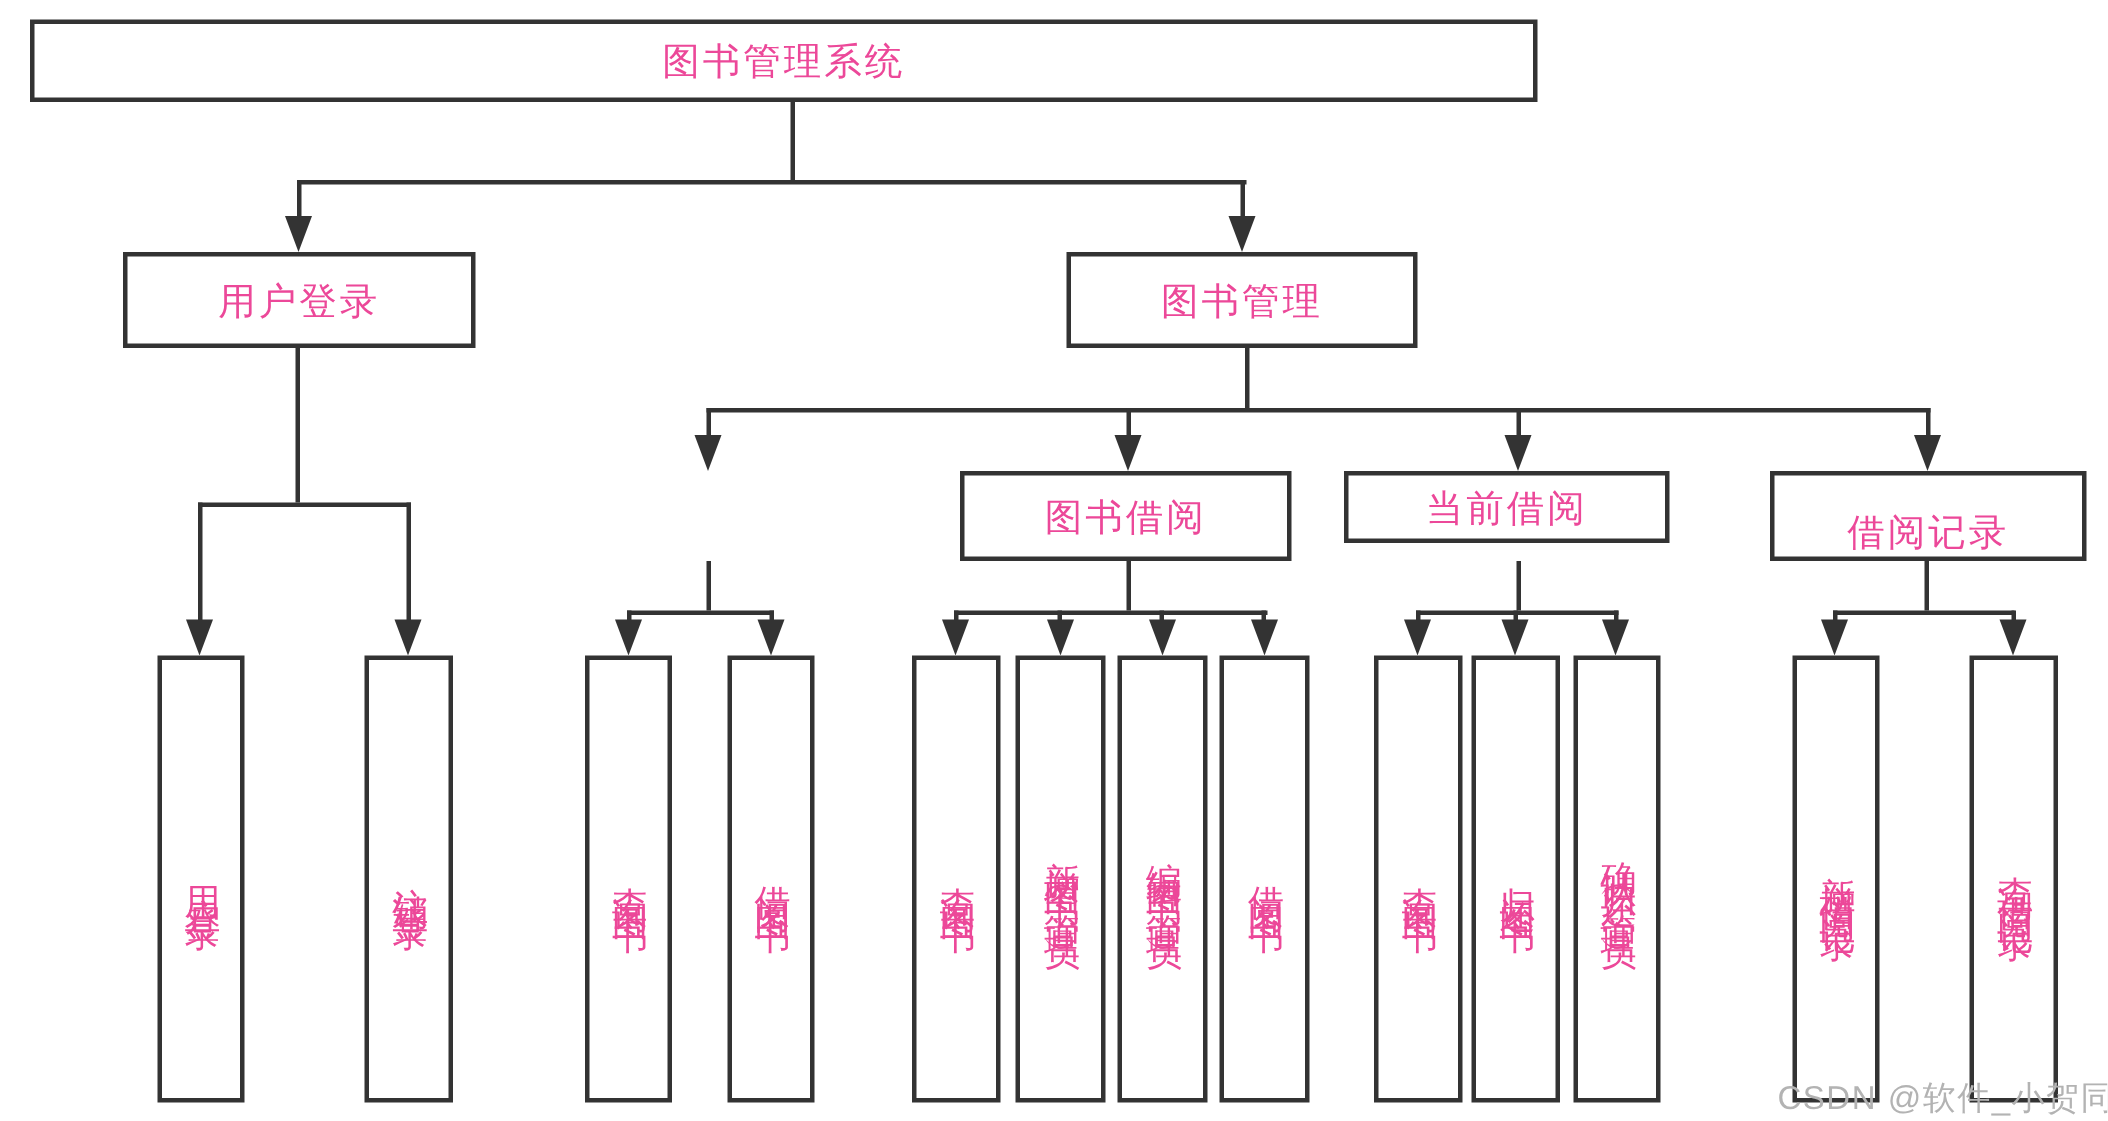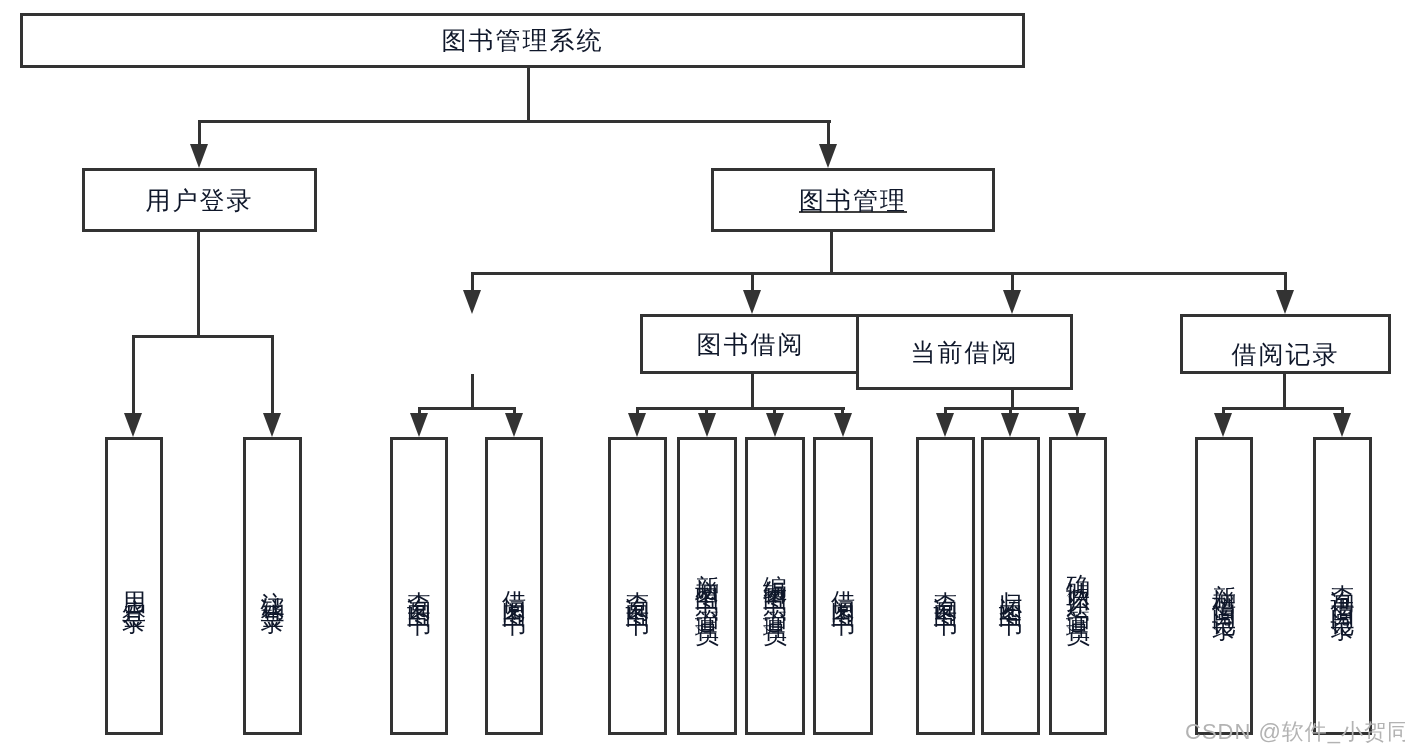--- a/index.html
+++ b/index.html
@@ -7,21 +7,21 @@
     position:relative;width:1405px;height:747px;background:#ffffff;
     font-family:"Liberation Sans","DejaVu Sans",sans-serif;color:#3f3f3f;
     overflow:hidden;
   }
   
   .node{
     position:absolute;box-sizing:border-box;background:#ffffff;
     border:3px solid #333333;display:flex;align-items:center;justify-content:center;
     z-index:2;
   }
-  .node .lbl{font-size:25px;letter-spacing:2px;color:#0f172a;white-space:nowrap;}
+  .node .lbl{font-size:25px;letter-spacing:2px;color:#ec4899;white-space:nowrap;}
   .leaf .lbl{
     writing-mode:vertical-rl;text-orientation:mixed;
     font-size:24px;letter-spacing:7px;line-height:1;white-space:nowrap;
   }
   
   .vl,.hl{position:absolute;background:#333333;z-index:1;}
   .vl{width:3px;}
   .hl{height:3px;}
   
   .ar{
@@ -46,21 +46,21 @@
   <div class="vl" style="left:527px;top:68px;height:52px;"></div>
   <div class="hl" style="left:198px;top:120px;width:633px;"></div>
   <div class="vl" style="left:198px;top:120px;height:26px;"></div>
   <div class="vl" style="left:827px;top:120px;height:26px;"></div>
   <div class="ar" style="left:190px;top:144px;"></div>
   <div class="ar" style="left:819px;top:144px;"></div>
 
   <div class="node" style="left:82px;top:168px;width:235px;height:64px;">
     <span class="lbl">用户登录</span>
   </div>
-  <div class="node" style="left:711px;top:168px;width:284px;height:64px;text-decoration:underline;">
+  <div class="node" style="left:711px;top:168px;width:234px;height:64px;">
     <span class="lbl">图书管理</span>
   </div>
 
   <div class="vl" style="left:197px;top:232px;height:103px;"></div>
   <div class="hl" style="left:132px;top:335px;width:142px;"></div>
   <div class="vl" style="left:132px;top:335px;height:80px;"></div>
   <div class="vl" style="left:271px;top:335px;height:80px;"></div>
   <div class="ar" style="left:124px;top:413px;"></div>
   <div class="ar" style="left:263px;top:413px;"></div>
 
@@ -71,21 +71,21 @@
   <div class="vl" style="left:1011px;top:272px;height:20px;"></div>
   <div class="vl" style="left:1284px;top:272px;height:20px;"></div>
   <div class="ar" style="left:463px;top:290px;"></div>
   <div class="ar" style="left:743px;top:290px;"></div>
   <div class="ar" style="left:1003px;top:290px;"></div>
   <div class="ar" style="left:1276px;top:290px;"></div>
 
   <div class="node" style="left:640px;top:314px;width:221px;height:60px;">
     <span class="lbl">图书借阅</span>
   </div>
-  <div class="node" style="left:856px;top:314px;width:217px;height:76px;">
+  <div class="node" style="left:896px;top:314px;width:217px;height:48px;">
     <span class="lbl">当前借阅</span>
   </div>
   <div class="node" style="left:1180px;top:314px;width:211px;height:60px;align-items:flex-end;">
     <span class="lbl">借阅记录</span>
   </div>
 
   <div class="vl" style="left:471px;top:374px;height:33px;"></div>
   <div class="hl" style="left:418px;top:407px;width:98px;"></div>
   <div class="vl" style="left:418px;top:407px;height:8px;"></div>
   <div class="vl" style="left:513px;top:407px;height:8px;"></div>

